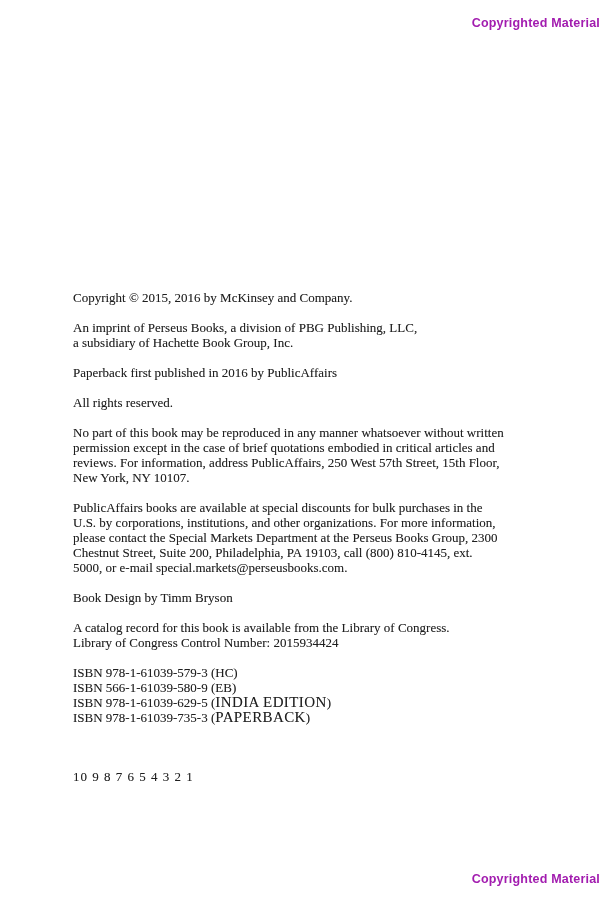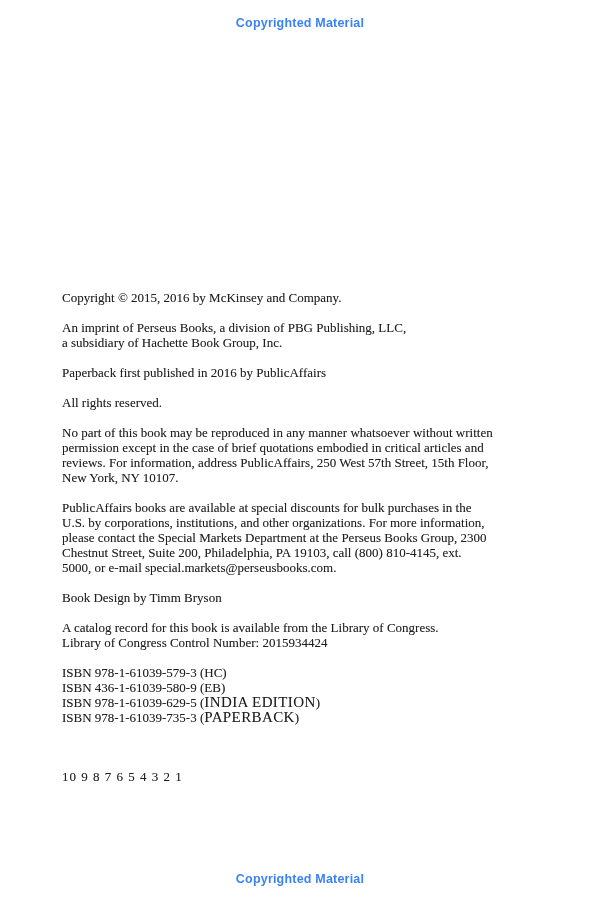--- a/index.html
+++ b/index.html
@@ -12,33 +12,33 @@
     width: 600px;
     height: 907px;
     background: #ffffff;
     overflow: hidden;
     font-family: "Liberation Serif", serif;
   }
   .watermark {
     position: absolute;
     left: 0;
     width: 600px;
-    text-align: center;
+    text-align: right;
     font-family: "Liberation Sans", sans-serif;
     font-weight: 700;
     font-size: 12.5px;
-    color: #3b82f6;
+    color: #a21caf;
     letter-spacing: 0.2px;
   }
   .watermark.top { top: 16px; }
   .watermark.bottom { top: 872px; }
 
   .colophon {
     position: absolute;
-    left: 62px;
+    left: 73px;
     top: 290px;
     width: 470px;
     color: #1f1f1f;
     font-size: 13px;
     line-height: 15px;
     text-shadow: 0 0 0.5px rgba(30,30,30,0.35);
   }
   .para { margin: 0 0 15px 0; }
   .line { white-space: nowrap; }
   .sc {
@@ -96,21 +96,21 @@
       <div class="line">Book Design by Timm Bryson</div>
     </div>
 
     <div class="para">
       <div class="line">A catalog record for this book is available from the Library of Congress.</div>
       <div class="line">Library of Congress Control Number: 2015934424</div>
     </div>
 
     <div class="para">
       <div class="line"><span>ISBN 978-1-61039-579-3 (</span><span>HC</span><span>)</span></div>
-      <div class="line"><span>ISBN 436-1-61039-580-9 (</span><span>EB</span><span>)</span></div>
+      <div class="line"><span>ISBN 566-1-61039-580-9 (</span><span>EB</span><span>)</span></div>
       <div class="line"><span>ISBN 978-1-61039-629-5 (</span><span class="sc">INDIA EDITION</span><span>)</span></div>
       <div class="line"><span>ISBN 978-1-61039-735-3 (</span><span class="sc">PAPERBACK</span><span>)</span></div>
     </div>
 
     <div class="para print-run">
       <div class="line">10 9 8 7 6 5 4 3 2 1</div>
     </div>
 
   </div>
 

